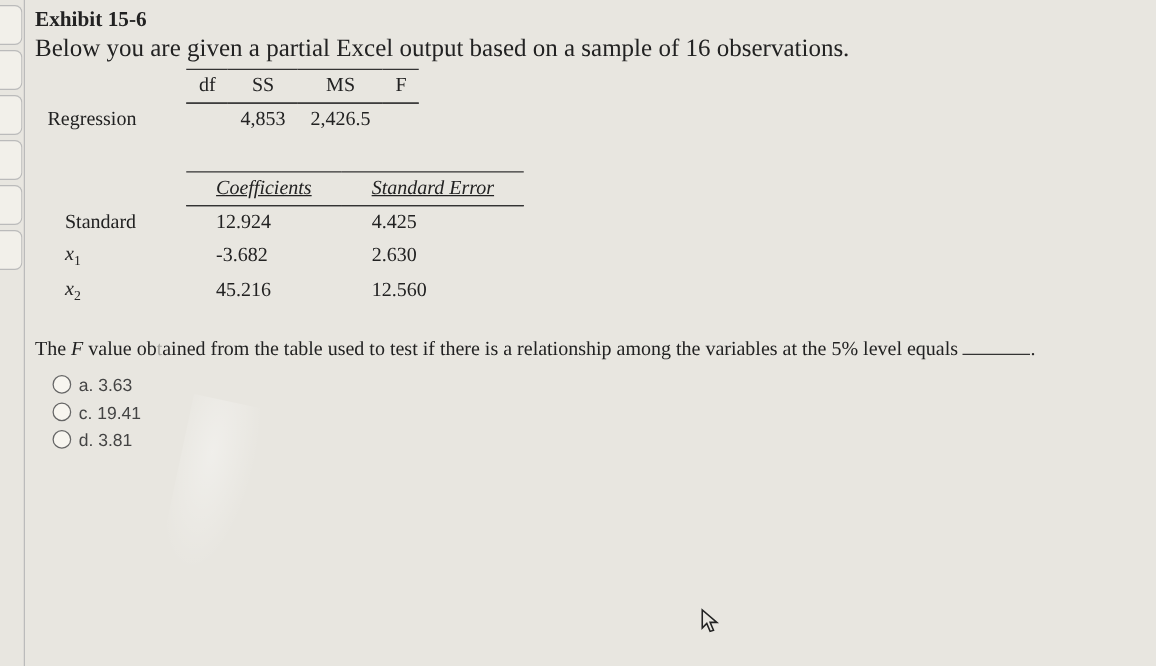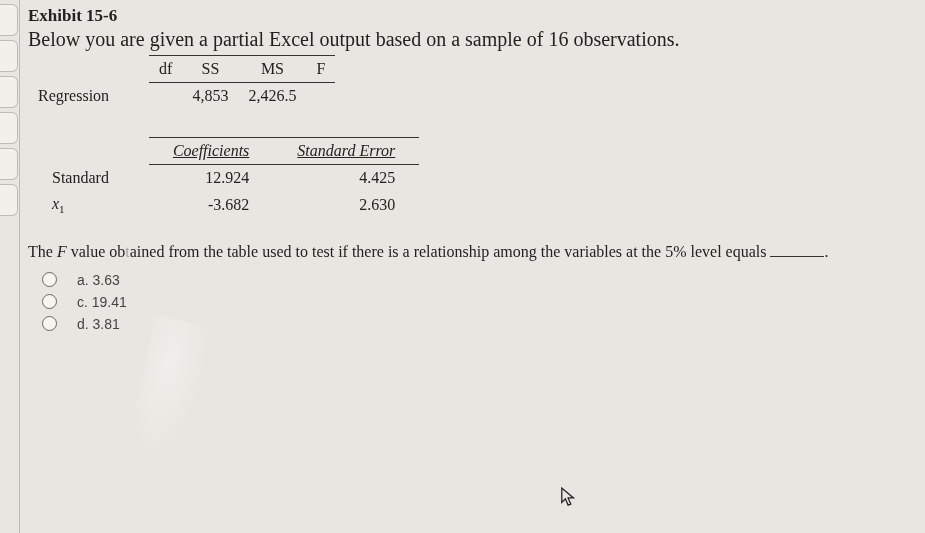--- a/index.html
+++ b/index.html
@@ -63,21 +63,21 @@
     }
     table.coef th {
       font-style: italic;
       font-weight: normal;
       padding: 4px 24px;
       text-align: center;
       border-top: 1.5px solid #333;
       border-bottom: 1.5px solid #333;
       text-decoration: underline;
     }
-    table.coef td { padding: 4px 24px; text-align: right; }
+    table.coef td { padding: 4px 24px; text-align: left; }
     table.coef td.rowhead { text-align: left; padding-right: 40px; }
     table.coef th.rowhead { text-align: left; padding-right: 40px; }
     .sub { font-size: 11px; vertical-align: sub; }
 
     .question {
       margin-top: 22px;
       font-size: 16px;
       line-height: 1.4;
     }
     .question .italic { font-style: italic; }
@@ -91,21 +91,21 @@
 
     .options {
       margin-top: 8px;
       padding-left: 14px;
       font-family: Arial, Helvetica, sans-serif;
       font-size: 14px;
       color: #444;
     }
     .option {
       display: flex;
-      gap: 20px;
+      gap: 6px;
       margin: 6px 0;
       cursor: pointer;
     }
     .radio {
       width: 15px; height: 15px;
       border: 1.5px solid #666;
       border-radius: 50%;
       background: #f7f5ef;
       flex: 0 0 auto;
     }
@@ -176,20 +176,25 @@
     <tbody>
       <tr>
         <td class="rowhead">Standard</td>
         <td>12.924</td>
         <td>4.425</td>
       </tr>
       <tr>
         <td class="rowhead"><span style="font-style:italic">x</span><span class="sub">1</span></td>
         <td>-3.682</td>
         <td>2.630</td>
+      </tr>
+      <tr>
+        <td class="rowhead"><span style="font-style:italic">x</span><span class="sub">2</span></td>
+        <td>45.216</td>
+        <td>12.560</td>
       </tr>
     </tbody>
   </table>
 
   <div class="question">
     <span>The </span><span class="italic">F</span><span> value ob</span><span style="opacity:.35">t</span><span>ained from the table used to test if there is a relationship among the variables at the 5% level equals </span><span class="blank"></span><span>.</span>
   </div>
 
   <div class="options">
     <div class="option">

